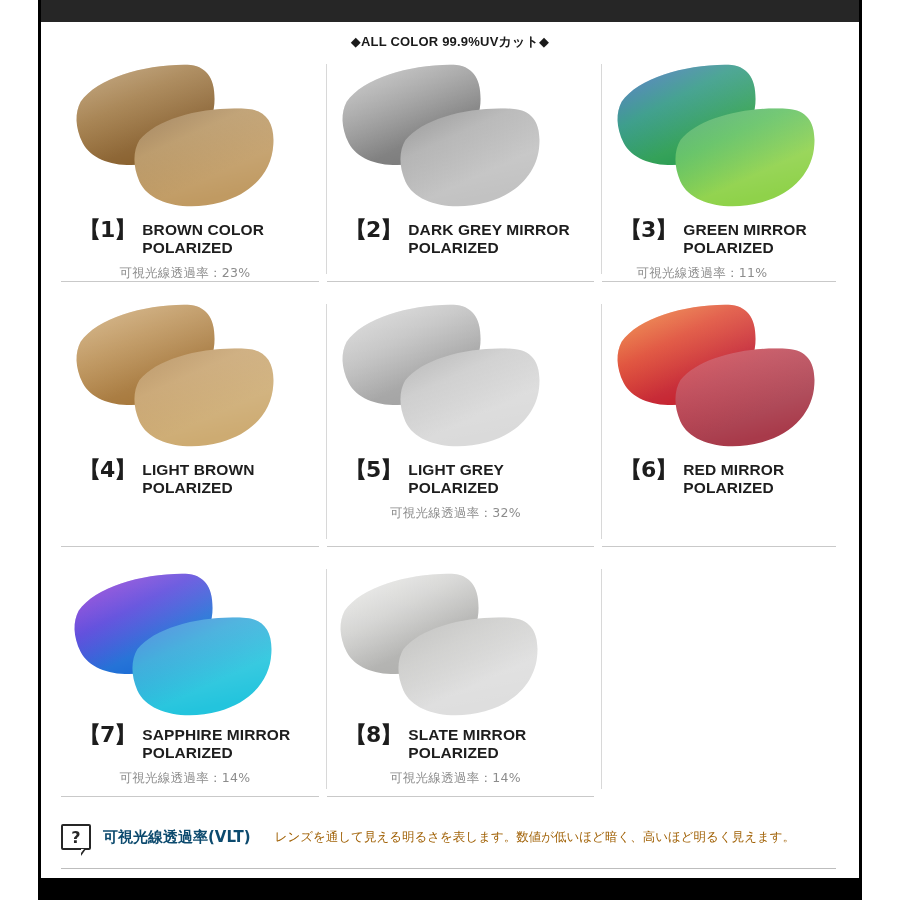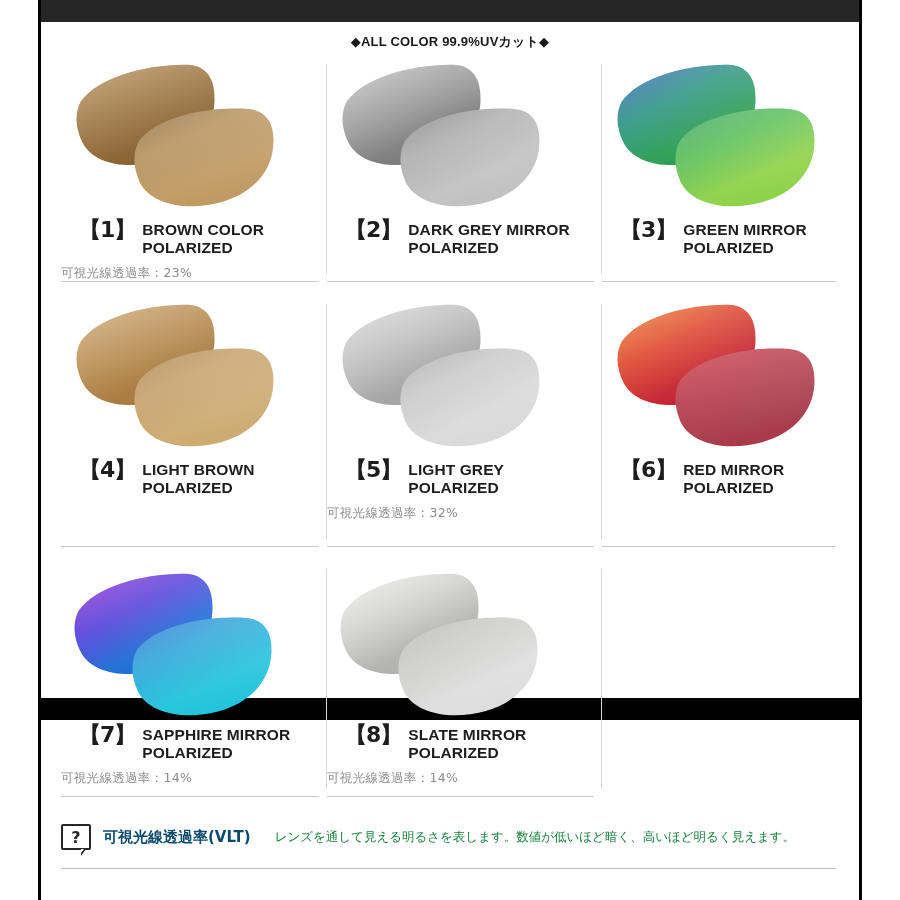--- a/index.html
+++ b/index.html
@@ -5,21 +5,21 @@
   * { box-sizing: border-box; }
   html, body {
     margin: 0; padding: 0;
     width: 900px; height: 900px;
     background: #ffffff;
     font-family: "Liberation Sans", "DejaVu Sans", sans-serif;
     overflow: hidden;
   }
   #page {
     position: relative;
-    width: 900px; height: 720px;
+    width: 900px; height: 900px;
     background: #ffffff;
   }
 
   
   .bar-top, .bar-bottom {
     position: absolute;
     left: 38px; width: 824px;
     background: #262626;
   }
   .bar-top { top: 0; height: 22px; }
@@ -101,21 +101,21 @@
   }
   .name {
     font-size: 15.5px;
     font-weight: bold;
     color: #1d1d1d;
     line-height: 18px;
     letter-spacing: .1px;
     padding-top: 1px;
   }
   .vlt {
-    text-align: left;
+    text-align: center;
     font-size: 12.5px;
     color: #8c8c8c;
     padding-top: 8px;
     padding-right: 18px;
     letter-spacing: .3px;
     font-family: "DejaVu Sans", sans-serif;
   }
   .cell.narrow .vlt { padding-right: 34px; }
 
   
@@ -157,21 +157,21 @@
     border-left: 3px solid #ffffff;
     border-bottom: 4px solid transparent;
   }
   .footer-title {
     font-size: 15px; font-weight: bold; color: #0c4a6e;
     font-family: "DejaVu Sans", sans-serif;
     white-space: nowrap;
     margin-right: 24px;
   }
   .footer-desc {
-    font-size: 12.5px; color: #15803d;
+    font-size: 12.5px; color: #a16207;
     font-family: "DejaVu Sans", sans-serif;
     white-space: nowrap;
     text-align: right;
   }
   .footer-rule {
     position: absolute;
     left: 61px; top: 868px; width: 775px; height: 1px;
     background: #bdbdbd;
   }
 </style>
@@ -313,20 +313,21 @@
               </defs>
               <path d="M8,30 C28,8 78,0 120,6 C138,9 146,22 143,44 C140,70 120,92 86,99 C50,106 14,96 5,72 C-1,55 1,40 8,30 Z" fill="url(#g2front)"></path>
               <path d="M8,30 C28,8 78,0 120,6 C138,9 146,22 143,44 C140,70 120,92 86,99 C50,106 14,96 5,72 C-1,55 1,40 8,30 Z" fill="url(#g2fronts)"></path>
             </svg>
           </div>
         </div>
         <div class="label-row">
           <span class="bracket">【3】</span>
           <span class="name"><span>GREEN MIRROR</span><br><span>POLARIZED</span></span>
         </div>
+        <div class="vlt">可視光線透過率：11%</div>
       </div>
       <div class="cell sep-r sep-b">
         <div class="lens-art">
           <div class="lens back">
             <svg viewBox="0 0 150 106" preserveAspectRatio="none">
               <defs>
                 <linearGradient id="g3back" x1="0.15" y1="0" x2="0.7" y2="1">
                   <stop offset="0" stop-color="#c49a5e"></stop>
                   <stop offset="0.35" stop-color="#b78a4c"></stop>
                   <stop offset="0.72" stop-color="#a87a3e"></stop>

